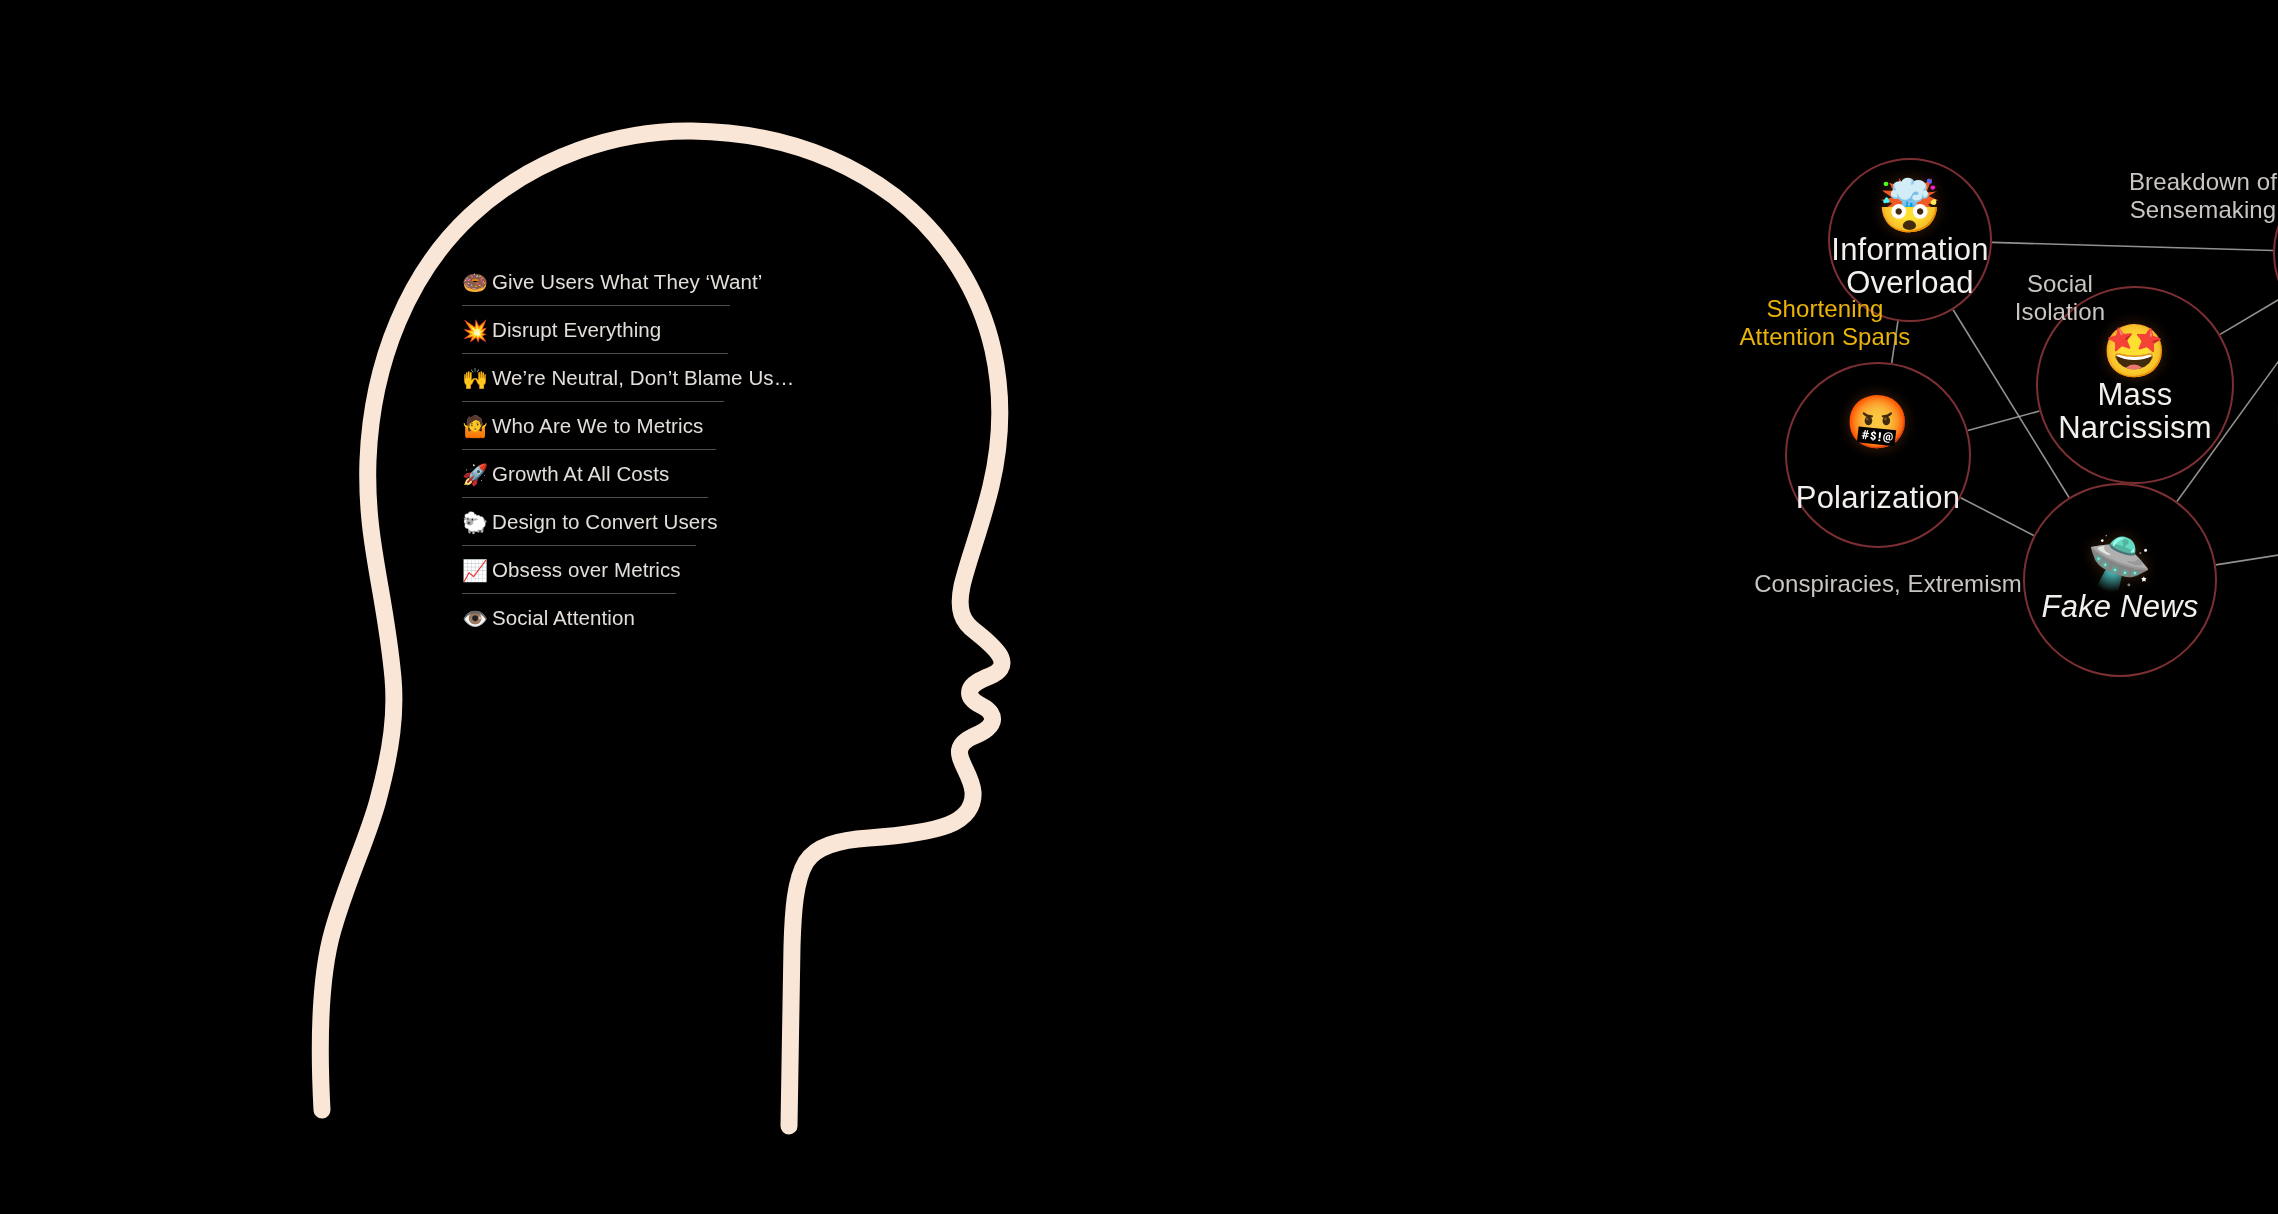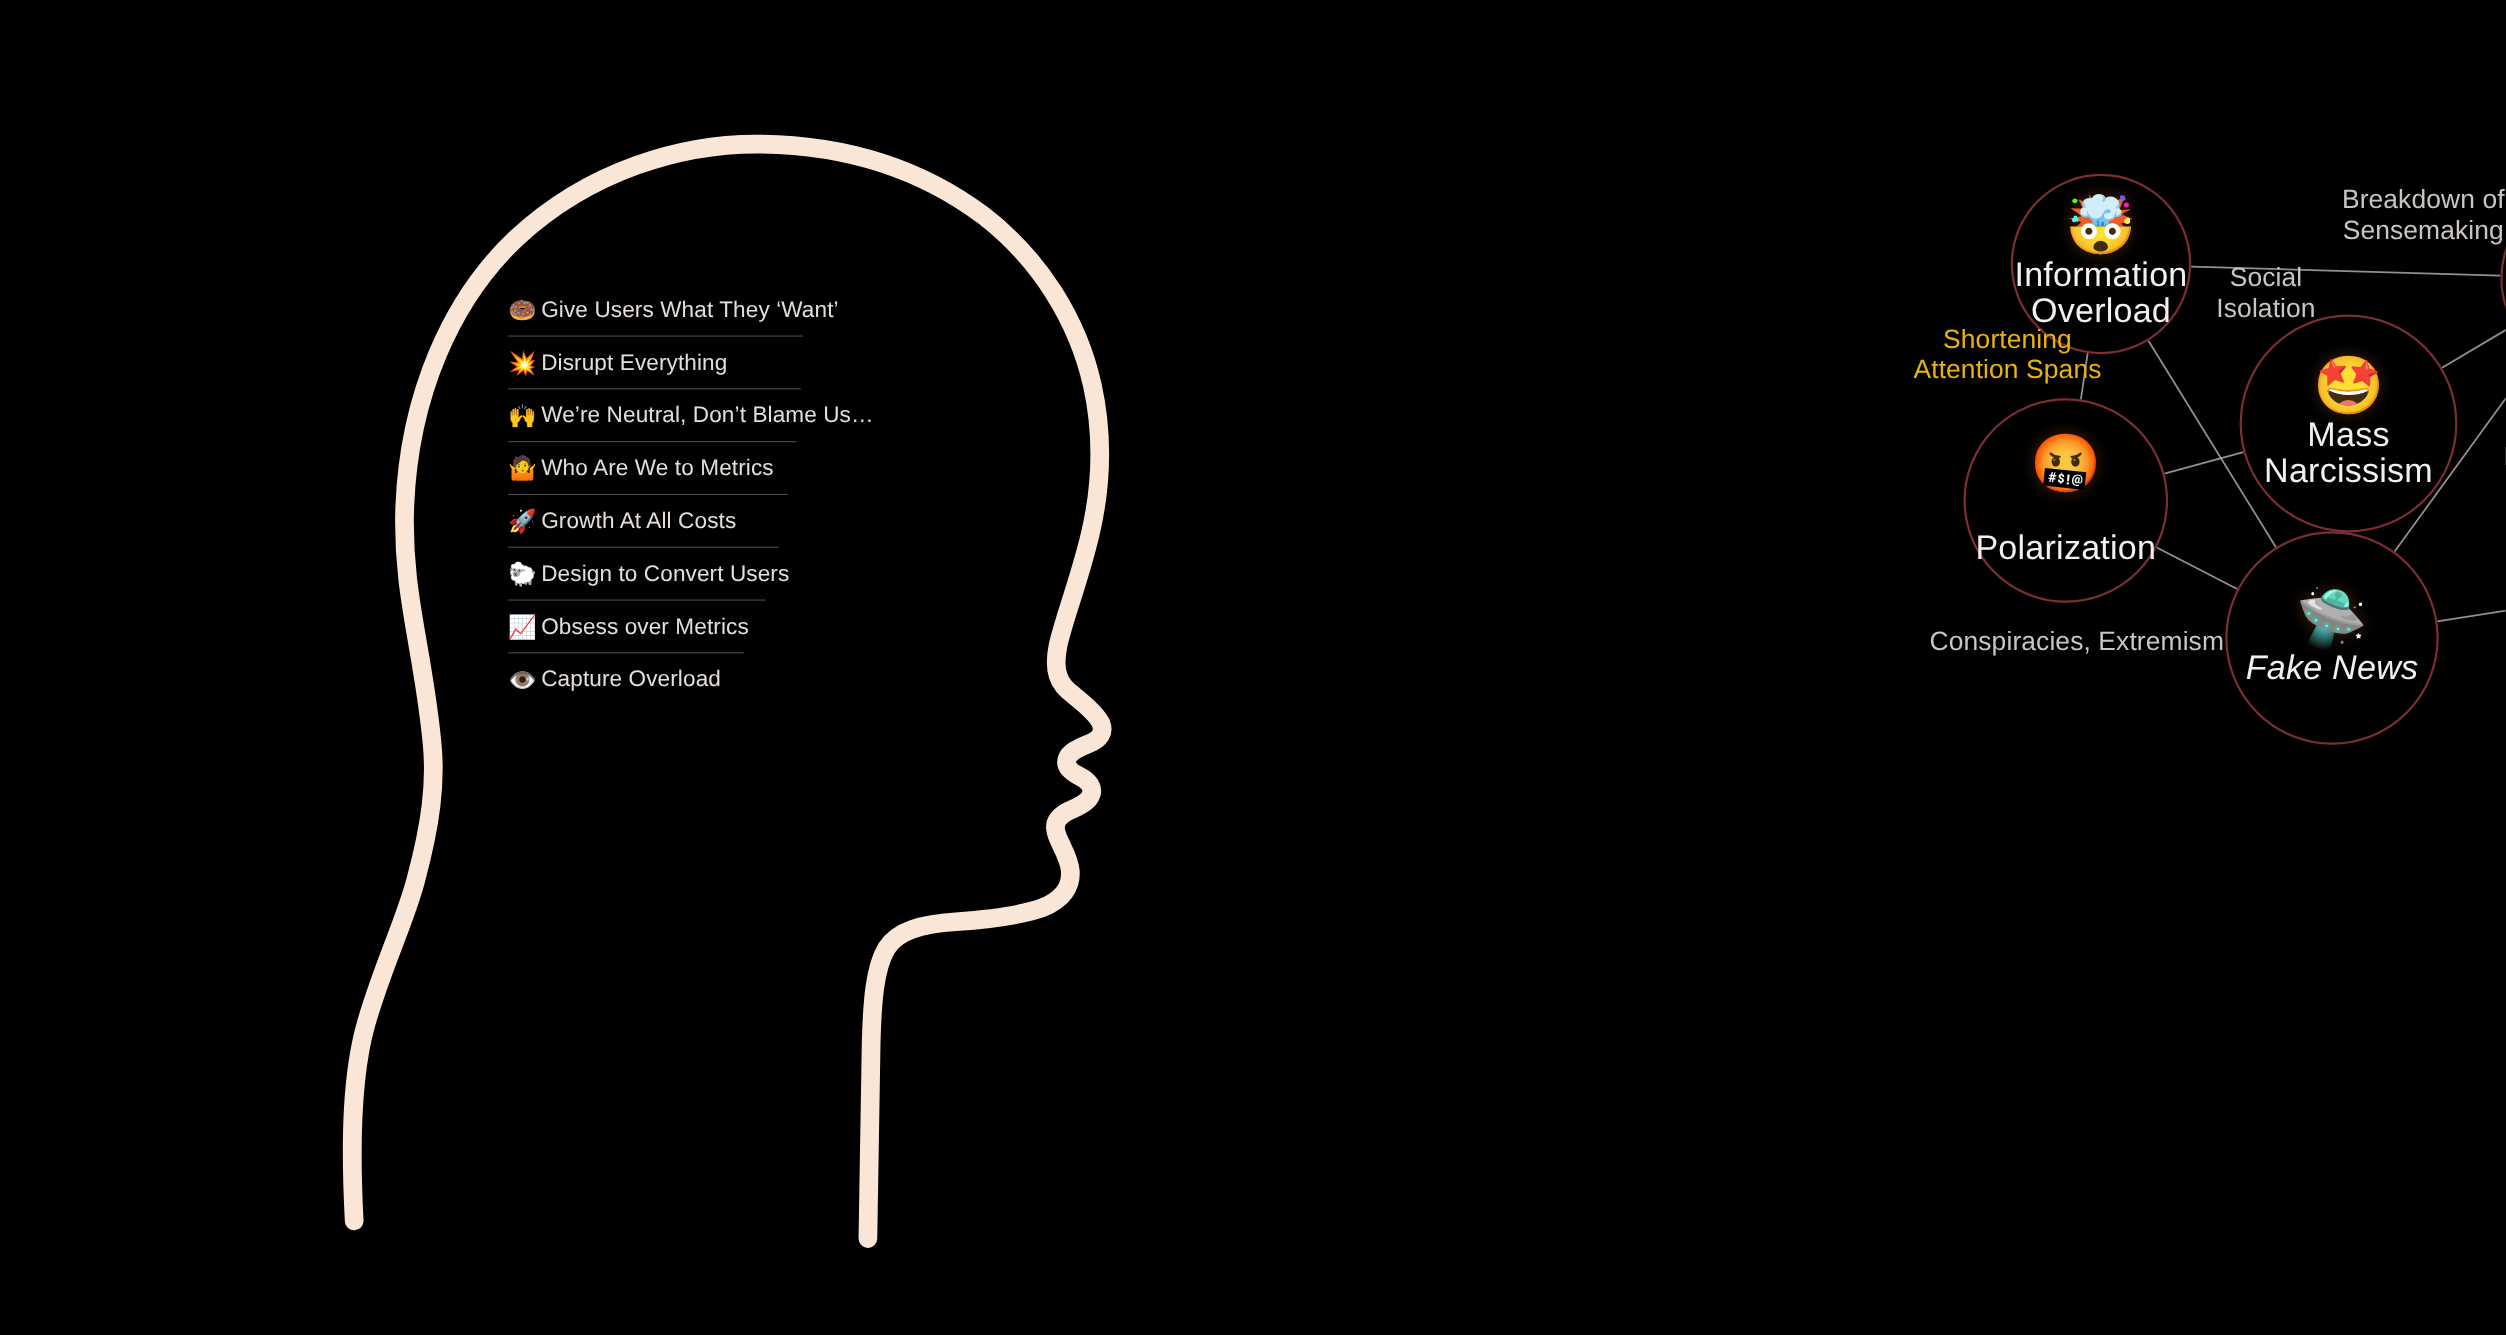--- a/index.html
+++ b/index.html
@@ -196,21 +196,21 @@
           <span class="principle-label">Design to Convert Users</span>
           <div class="principle-divider" style="width: 234px; background: rgb(93, 90, 87);"></div>
         </div>
         <div class="principle-row">
           <span class="principle-emoji">📈</span>
           <span class="principle-label">Obsess over Metrics</span>
           <div class="principle-divider" style="width: 214px; background: rgb(93, 90, 87);"></div>
         </div>
         <div class="principle-row">
           <span class="principle-emoji">👁️</span>
-          <span class="principle-label">Capture Overload</span>
+          <span class="principle-label">Social Attention</span>
         </div>
       </div>
   </div>
 
   <div id="network-panel">
     <svg id="edges-svg" viewBox="0 0 1258 1214">
         <line x1="971.9653438651693" y1="242.3837795754971" x2="1253.0355014064119" y2="250.55807945924687" stroke="#b9b5b1" stroke-width="1.6" opacity="0.8"></line>
         <line x1="877.9283254053069" y1="321.10656368309435" x2="871.6910455769081" y2="363.0132875301491" stroke="#b9b5b1" stroke-width="1.6" opacity="0.8"></line>
         <line x1="933.0904162191971" y1="309.76543578346195" x2="1049.0271905699742" y2="497.4725942561487" stroke="#b9b5b1" stroke-width="1.6" opacity="0.8"></line>
         <line x1="947.7310877774001" y1="430.55962589720616" x2="1019.4798097853483" y2="411.0171724320063" stroke="#b9b5b1" stroke-width="1.6" opacity="0.8"></line>
@@ -236,21 +236,21 @@
           <div class="node-label" style="color: rgb(242, 239, 236); margin-top: 32px;">Polarization</div>
         </div>
         <div class="graph-node" style="left: 1003px; top: 483px; width: 194px; height: 194px; border-color: rgb(124, 47, 51);">
           <div class="node-emoji">🛸</div>
           <div class="node-label" style="color: rgb(242, 239, 236); font-style: italic;">Fake News</div>
         </div>
       </div>
     <div id="edge-labels-layer">
         <div class="edge-label" style="left: 1073px; top: 168px; width: 220px; color: rgb(201, 197, 193);">Breakdown of
 Sensemaking</div>
-        <div class="edge-label" style="left: 970px; top: 239px; width: 140px; color: rgb(201, 197, 193);">Social
+        <div class="edge-label" style="left: 970px; top: 270px; width: 140px; color: rgb(201, 197, 193);">Social
 Isolation</div>
         <div class="edge-label" style="left: 690px; top: 295px; width: 230px; color: #eab308;">Shortening
 Attention Spans</div>
         <div class="edge-label" style="left: 1232px; top: 402px; width: 160px; color: rgb(201, 197, 193);">Post-Truth
 World</div>
         <div class="edge-label" style="left: 718px; top: 570px; width: 300px; color: rgb(201, 197, 193);">Conspiracies, Extremism</div>
       </div>
   </div>
 
 </div>

